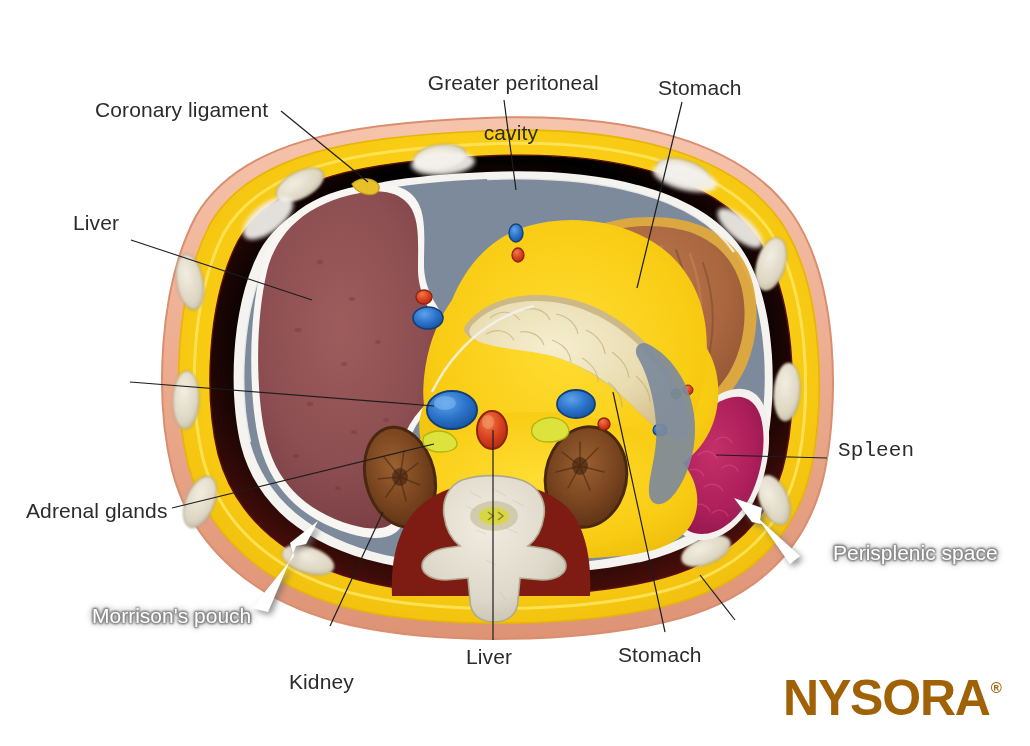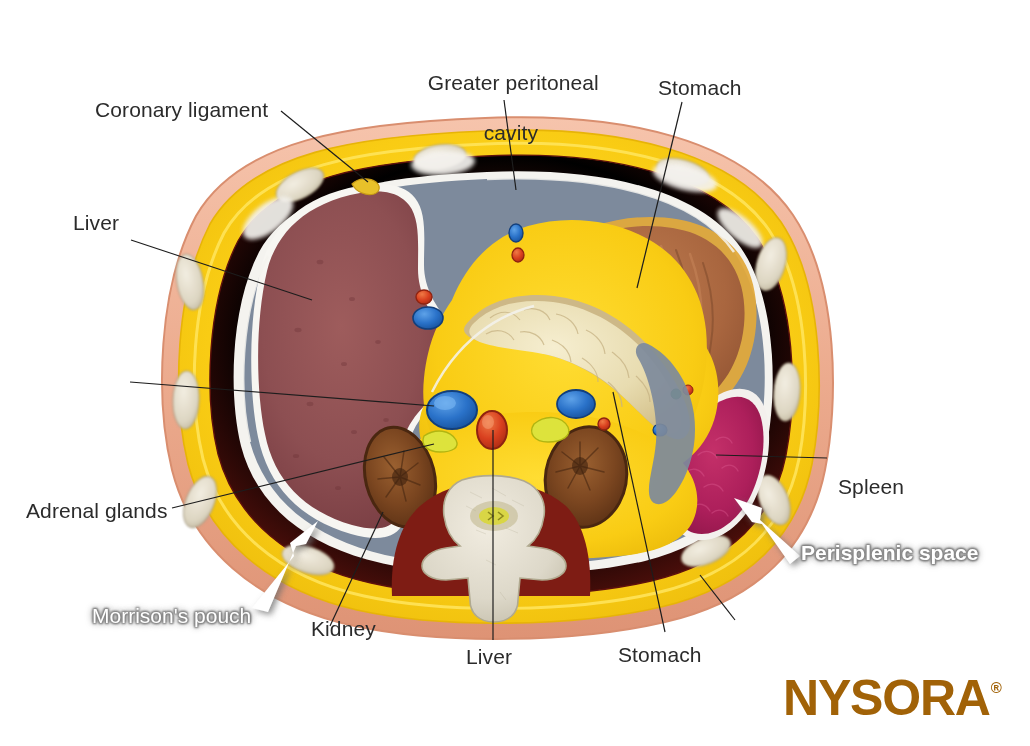--- a/index.html
+++ b/index.html
@@ -423,28 +423,28 @@
 
   <div class="lbl" style="left:95px; top:97px;">Coronary ligament</div>
 
   <div class="lbl" style="left:658px; top:75px;">Stomach</div>
 
   <div class="lbl" style="left:73px; top:210px;">Liver</div>
 
 
   <div class="lbl" style="left:26px; top:498px;text-align:center;">Adrenal glands</div>
 
-  <div class="lbl" style="left:838px; top:474px;">Spleen</div>
-
-  <div class="lbl" style="left:289px; top:616px;margin-left:22px;">Kidney</div>
+  <div class="lbl" style="left:838px; top:438px;font-family:Liberation Mono, monospace;">Spleen</div>
+
+  <div class="lbl" style="left:289px; top:669px;">Kidney</div>
 
   <div class="lbl" style="left:466px; top:644px;">Liver</div>
 
   <div class="lbl" style="left:618px; top:642px;">Stomach</div>
 
 
   <div class="callout" style="left:83px; top:601px;">Morrison's pouch</div>
 
-  <div class="callout" style="left:792px; top:538px;font-weight:bold;">Perisplenic space</div>
+  <div class="callout" style="left:824px; top:538px;">Perisplenic space</div>
 
   <div id="nysora-logo"><span>NYSORA</span><span class="reg">®</span></div>
 
 </div>
 
 </body></html>

